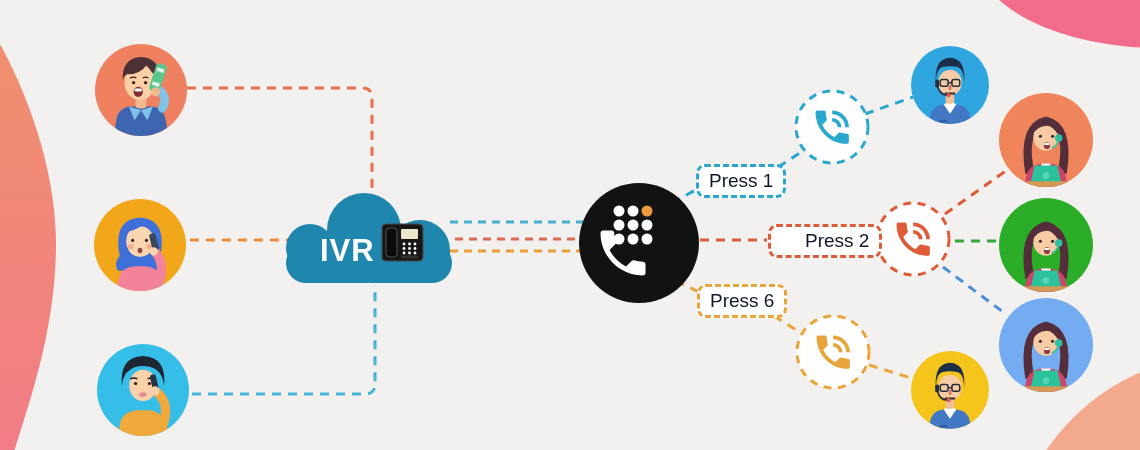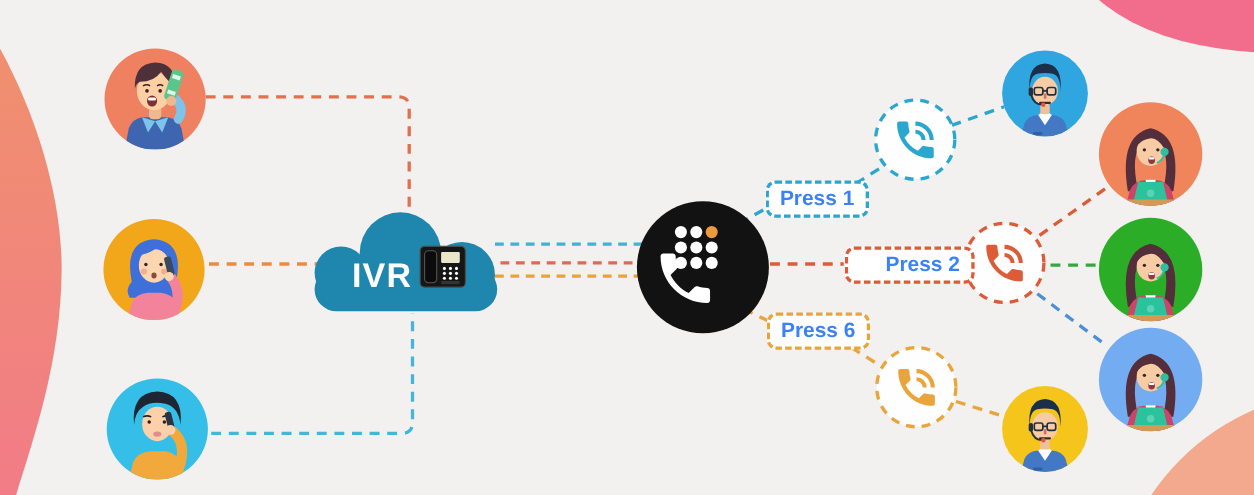--- a/index.html
+++ b/index.html
@@ -23,21 +23,21 @@
   .avatar{
     border-radius:50%;
     overflow:hidden;
   }
   .press-label{
     position:absolute;z-index:4;
     background:#ffffff;
     border:3px dashed #999;
     border-radius:9px;
     padding:2px 10px;
-    font-size:19px;font-weight:700;color:#3b82f6;
+    font-size:19px;font-weight:400;color:#0f172a;
     line-height:24px;
     white-space:nowrap;
   }
   #press1-label{left:696px;top:164px;}
   #press2-label{left:768px;top:224px;}
   #press3-label{left:697px;top:284px;}
   .opt-circle{width:78px;height:78px;}
   #opt1{left:793px;top:88px;}
   #opt2{left:874px;top:200px;}
   #opt3{left:794px;top:313px;}

